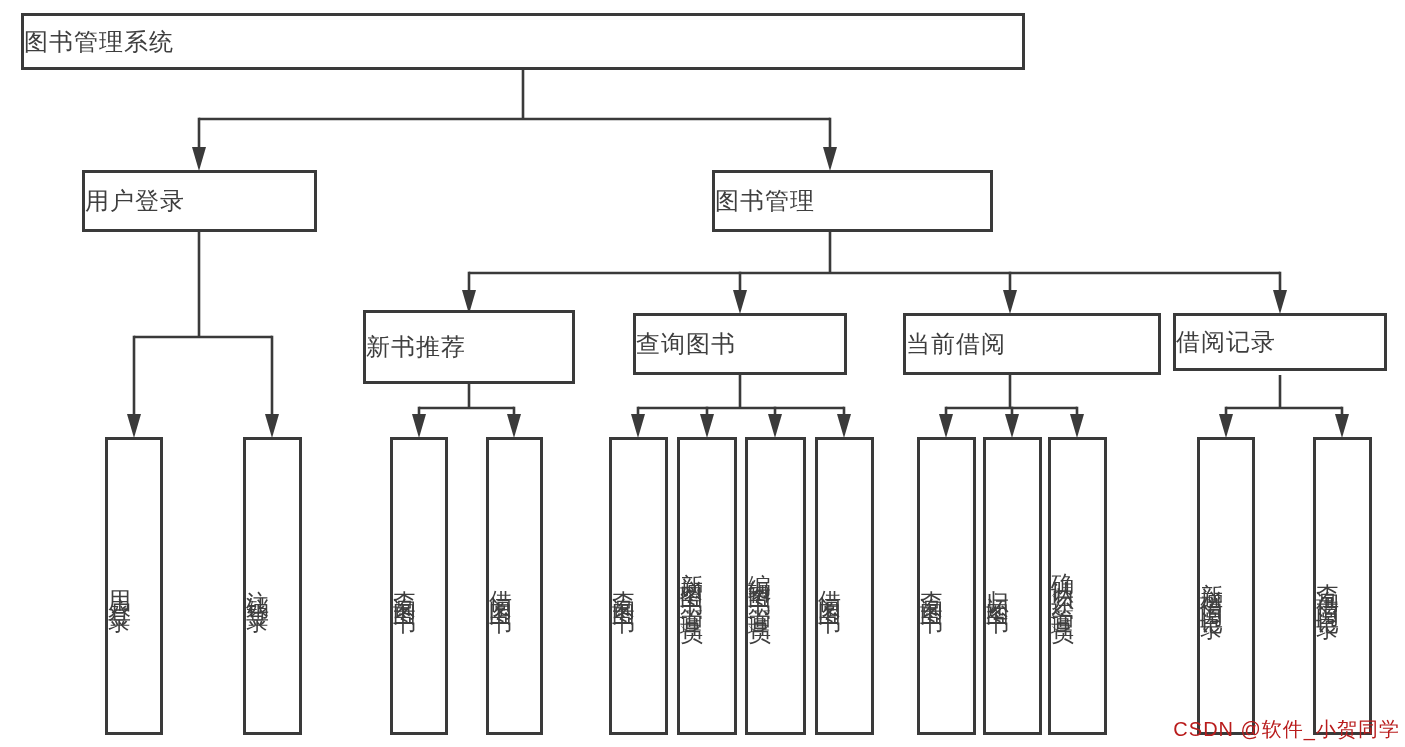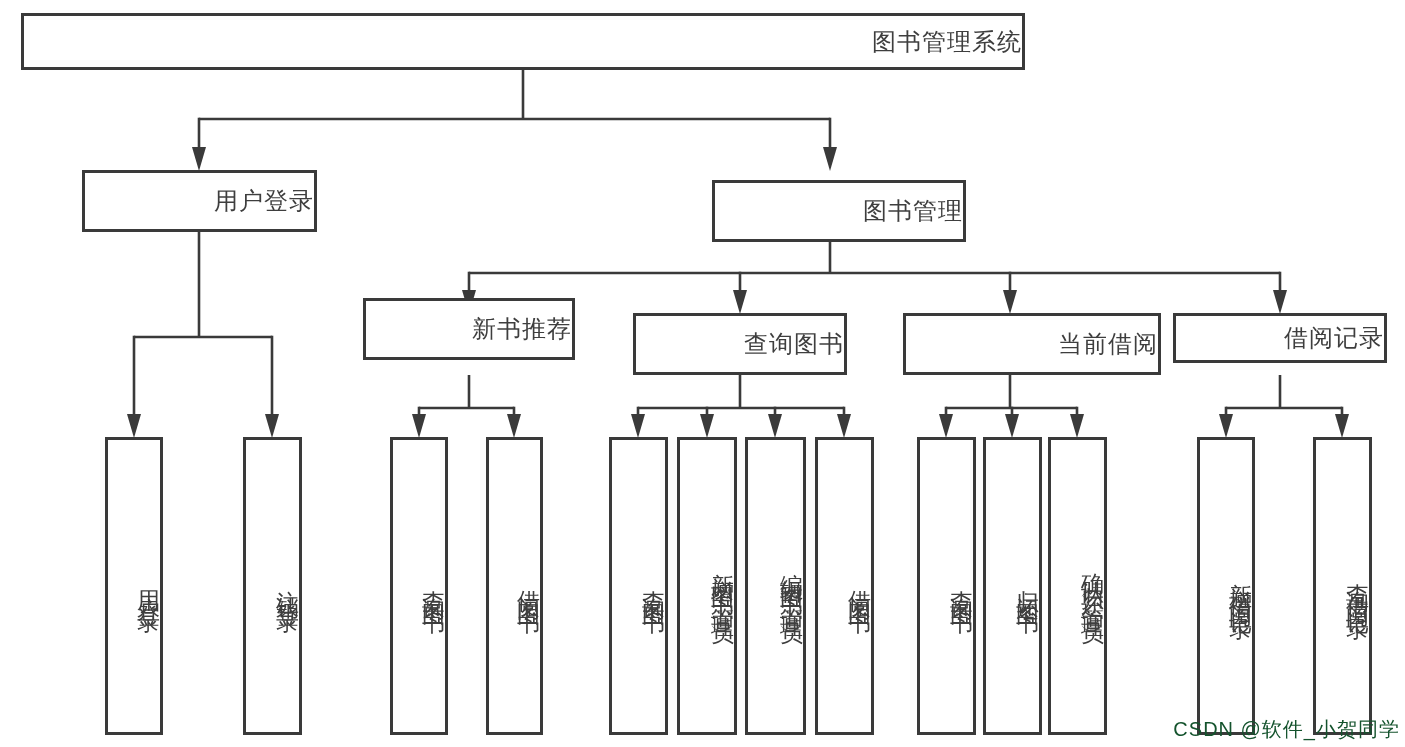--- a/index.html
+++ b/index.html
@@ -17,42 +17,42 @@
     width: 1405px; height: 747px;
     z-index: 1;
   }
   .node {
     position: absolute;
     box-sizing: border-box;
     border: 3px solid #3a3a3a;
     background: #ffffff;
     display: flex;
     align-items: center;
-    justify-content: flex-end;
+    justify-content: flex-start;
     color: #3e3e3e;
     z-index: 2;
   }
   .node.h span {
     font-size: 24px;
     letter-spacing: 1px;
     white-space: nowrap;
   }
   .node.v span {
     writing-mode: vertical-rl;
     text-orientation: mixed;
     font-size: 23px;
     letter-spacing: 7px;
     line-height: 1;
   }
   .watermark {
     position: absolute;
     right: 5px;
     bottom: 4px;
     font-size: 20px;
-    color: #14532d;
+    color: #b91c1c;
     letter-spacing: 1px;
     z-index: 3;
     white-space: nowrap;
   }
 </style>
 </head>
 <body>
 
 <div class="canvas">
 
@@ -111,34 +111,34 @@
       <polygon points="1335,414 1349,414 1342,438" fill="#3a3a3a"></polygon>
     </svg>
 
   <div class="node h" style="left:21px; top:13px; width:1004px; height:57px">
     <span>图书管理系统</span>
   </div>
 
   <div class="node h" style="left:82px; top:170px; width:235px; height:62px">
     <span>用户登录</span>
   </div>
-  <div class="node h" style="left:712px; top:180px; width:254px; height:62px">
+  <div class="node h" style="left:712px; top:170px; width:281px; height:62px">
     <span>图书管理</span>
   </div>
 
-  <div class="node h" style="left:363px; top:298px; width:212px; height:62px">
+  <div class="node h" style="left:363px; top:310px; width:212px; height:74px">
     <span>新书推荐</span>
   </div>
   <div class="node h" style="left:633px; top:313px; width:214px; height:62px">
     <span>查询图书</span>
   </div>
   <div class="node h" style="left:903px; top:313px; width:258px; height:62px">
     <span>当前借阅</span>
   </div>
-  <div class="node h" style="left:1173px; top:313px; width:214px; height:50px">
+  <div class="node h" style="left:1173px; top:313px; width:214px; height:58px">
     <span>借阅记录</span>
   </div>
 
   <div class="node v" style="left:105px; top:437px; width:58px; height:298px">
     <span>用户登录</span>
   </div>
   <div class="node v" style="left:243px; top:437px; width:59px; height:298px">
     <span>注销登录</span>
   </div>
 

